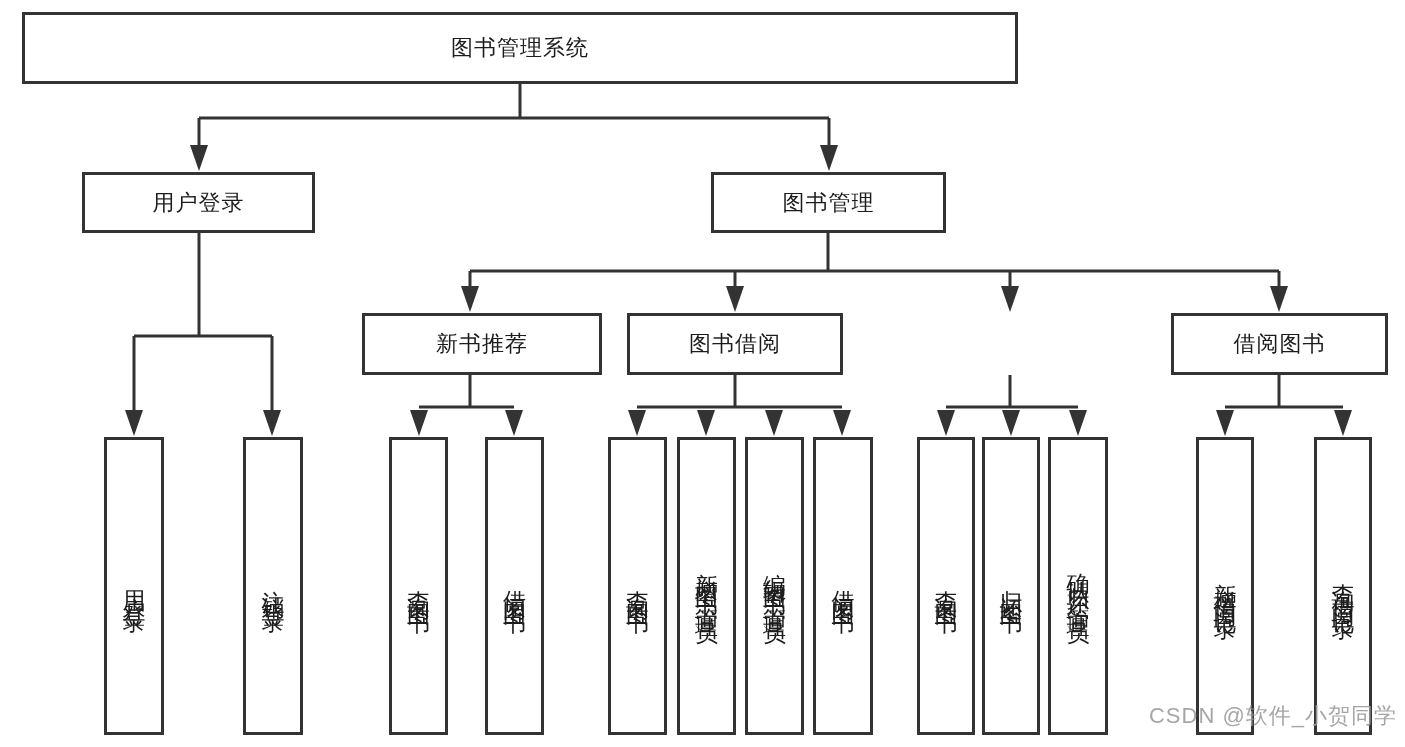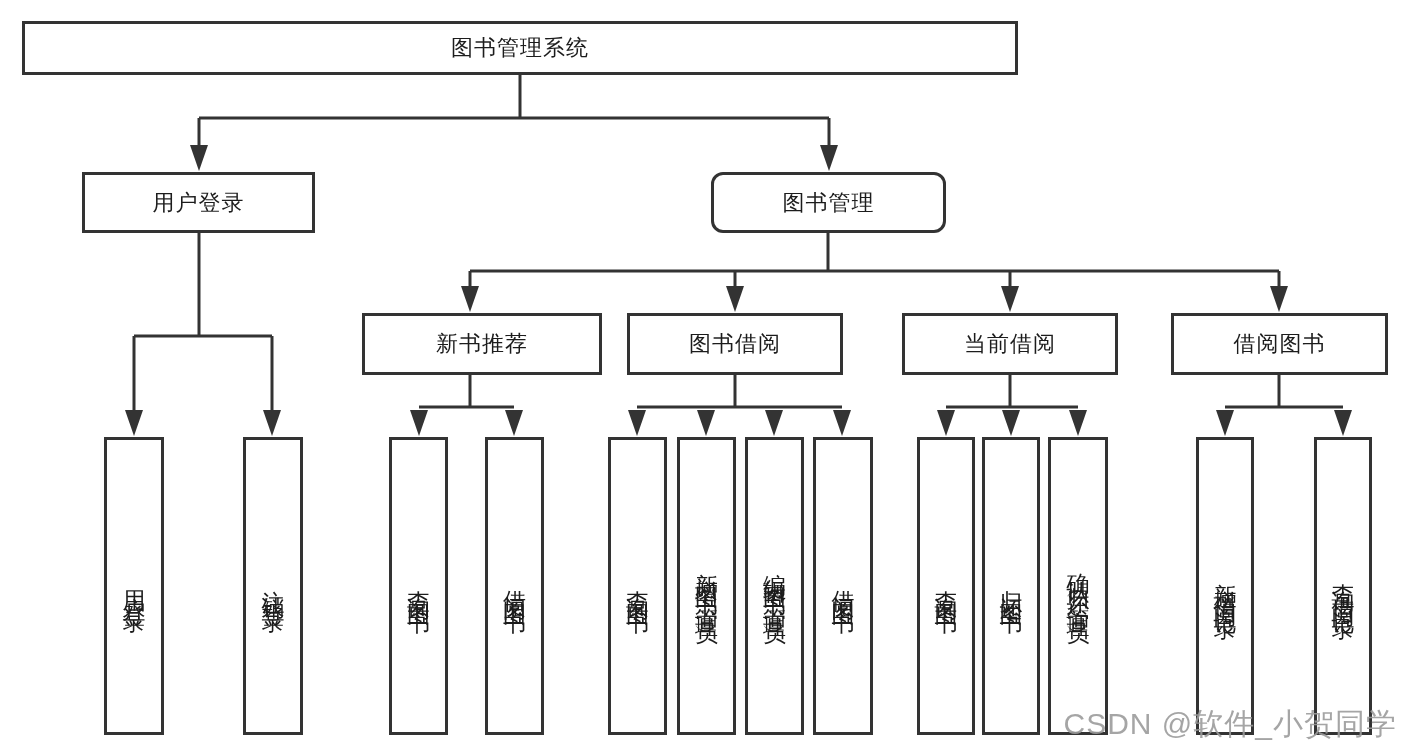--- a/index.html
+++ b/index.html
@@ -46,22 +46,22 @@
     writing-mode: vertical-rl;
     text-orientation: mixed;
     font-size: 23px;
     line-height: 1;
     letter-spacing: 7px;
     white-space: nowrap;
   }
   .watermark {
     position: absolute;
     right: 8px;
-    bottom: 2px;
-    font-size: 30px;
+    bottom: 16px;
+    font-size: 22px;
     color: var(--watermark);
     z-index: 5;
     letter-spacing: 1px;
     opacity: 0.9;
   }
 </style>
 </head>
 <body>
 
 <div class="stage">
@@ -114,39 +114,36 @@
       <polygon points="765,410 783,410 774,436"></polygon>
       <polygon points="833,410 851,410 842,436"></polygon>
       <polygon points="937,410 955,410 946,436"></polygon>
       <polygon points="1002,410 1020,410 1011,436"></polygon>
       <polygon points="1069,410 1087,410 1078,436"></polygon>
       <polygon points="1216,410 1234,410 1225,436"></polygon>
       <polygon points="1334,410 1352,410 1343,436"></polygon>
     </g>
   </svg>
 
-  <div class="hbox" style="left:22px; top:21px; width:996px; height:54px;">
+  <div class="hbox" style="left:22px; top:12px; width:996px; height:72px;">
     <span class="label">图书管理系统</span>
   </div>
 
   <div class="hbox" style="left:82px; top:172px; width:233px; height:61px;">
     <span class="label">用户登录</span>
   </div>
-  <div class="hbox" style="left:711px; top:172px; width:235px; height:61px;border-radius:12px;">
+  <div class="hbox" style="left:711px; top:172px; width:235px; height:61px;">
     <span class="label">图书管理</span>
   </div>
 
   <div class="hbox" style="left:362px; top:313px; width:240px; height:62px;">
     <span class="label">新书推荐</span>
   </div>
   <div class="hbox" style="left:627px; top:313px; width:216px; height:62px;">
     <span class="label">图书借阅</span>
-  </div>
-  <div class="hbox" style="left:902px; top:313px; width:216px; height:62px;">
-    <span class="label">当前借阅</span>
   </div>
   <div class="hbox" style="left:1171px; top:313px; width:217px; height:62px;">
     <span class="label">借阅图书</span>
   </div>
 
   <div class="vbox" style="left:104px; top:437px; width:60px; height:298px;">
     <span class="vtext">用户登录</span>
   </div>
   <div class="vbox" style="left:243px; top:437px; width:60px; height:298px;">
     <span class="vtext">注销登录</span>

